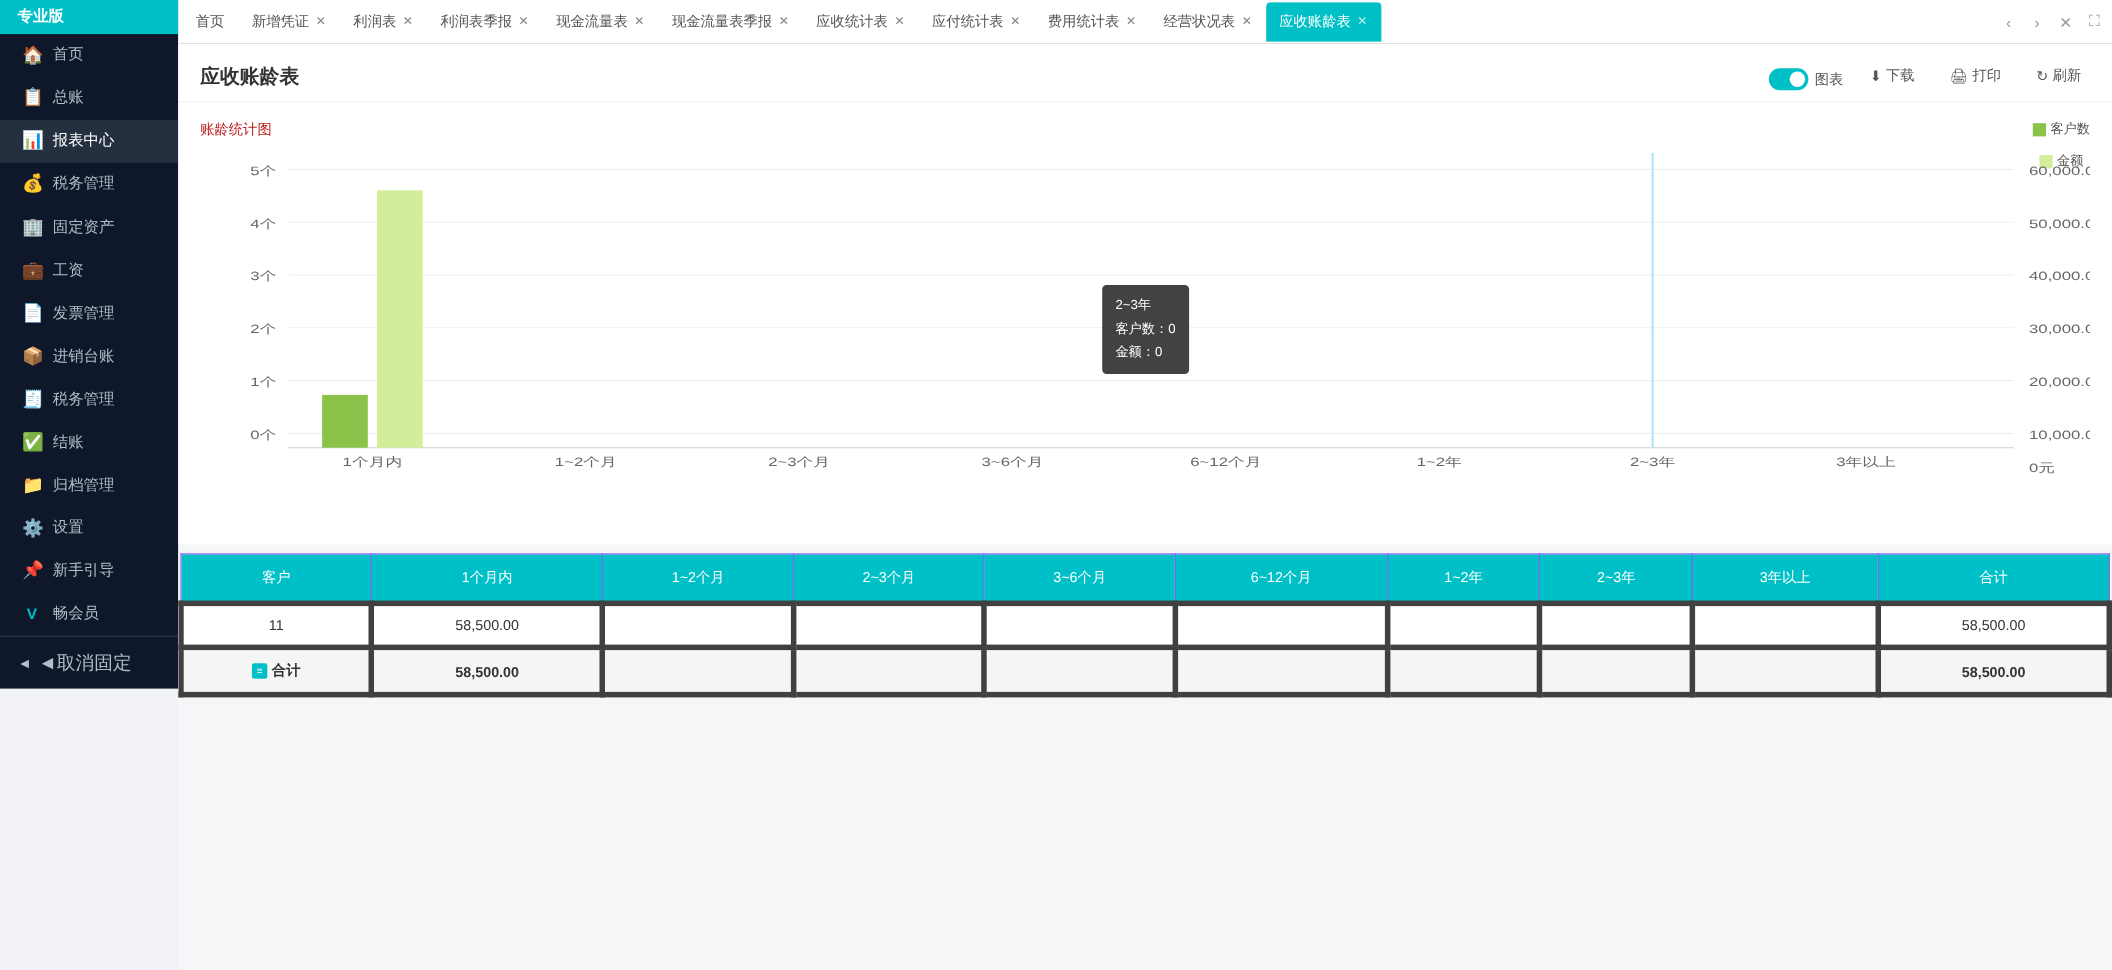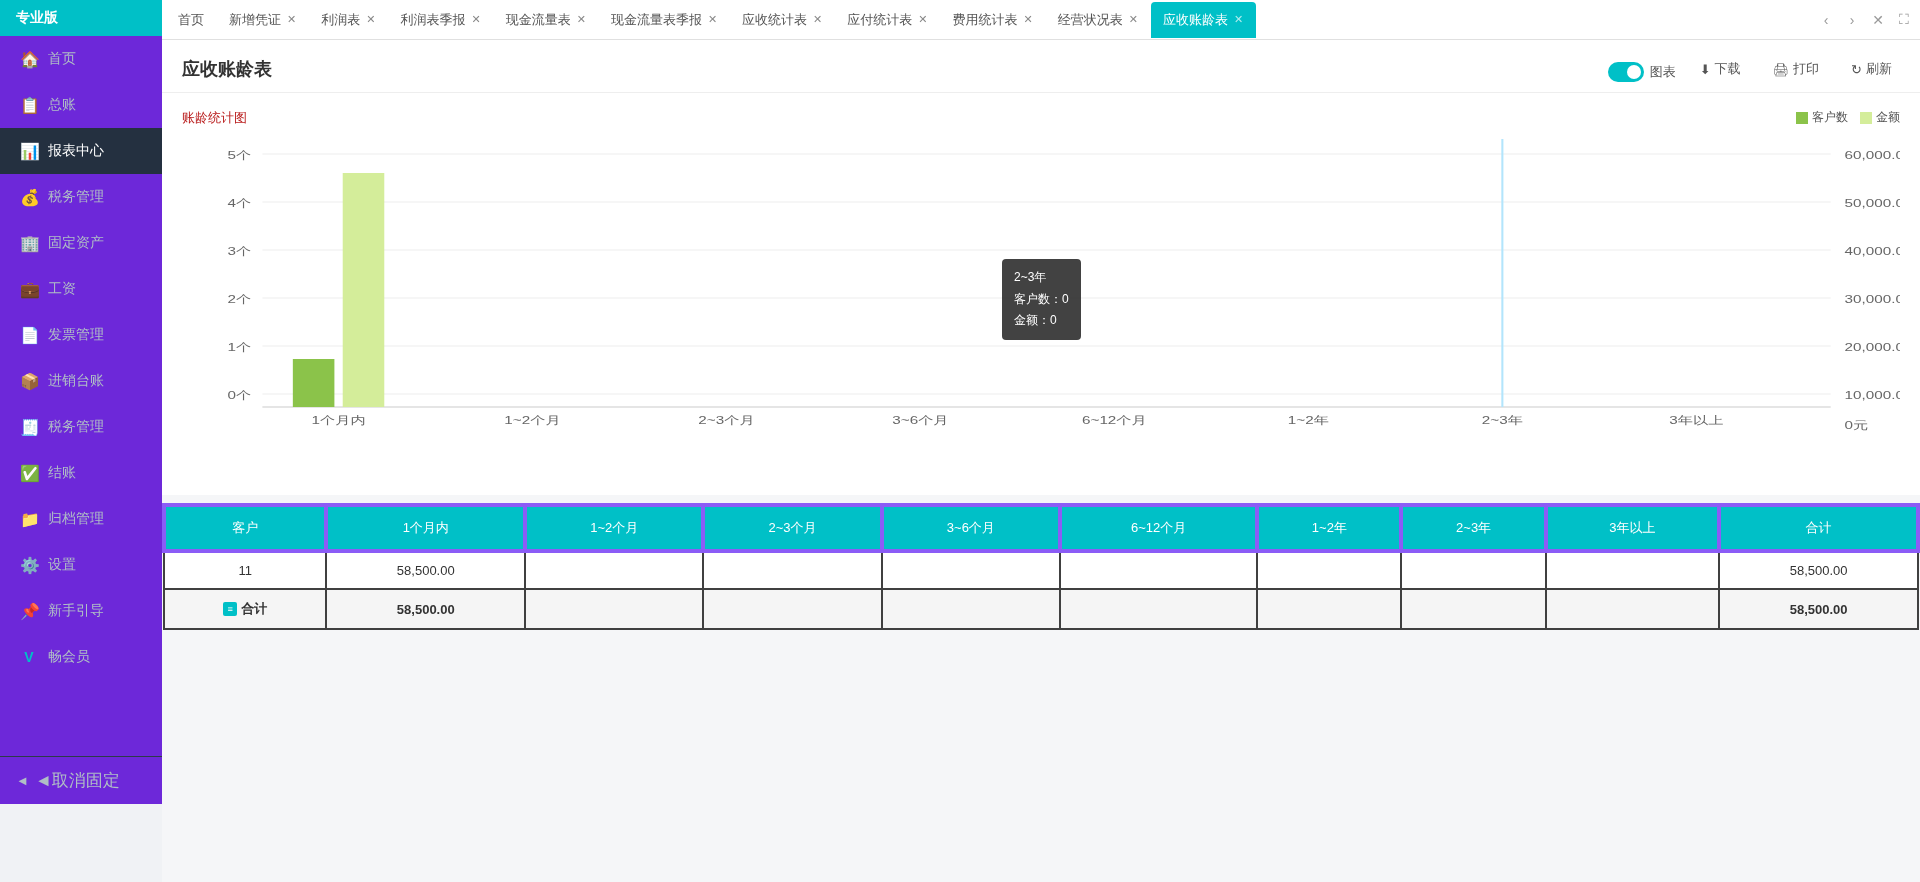--- a/index.html
+++ b/index.html
@@ -2,22 +2,22 @@
 <html><head>
   <meta charset="utf-8">
   <style>
     * { box-sizing: border-box; margin: 0; padding: 0; font-family: 'Microsoft YaHei', Arial, sans-serif; }
     body { width: 1920px; height: 882px; overflow: hidden; display: flex; background: #f0f2f5; }
 
     
     .sidebar {
       width: 162px;
       min-width: 162px;
-      background: #6d28d9;
-      height: 804px;
+      background: #0f172a;
+      height: 626px;
       display: flex;
       flex-direction: column;
       color: #fff;
     }
     .sidebar-logo {
       background: #00c0c7;
       height: 36px;
       display: flex;
       align-items: center;
       padding: 0 16px;
@@ -173,24 +173,25 @@
     .chart-title {
       font-size: 13px;
       color: #b91c1c;
       margin-bottom: 12px;
     }
     .chart-legend {
       position: absolute;
       top: 16px;
       right: 20px;
       display: flex;
-      align-items: flex-start;
+      align-items: center;
       gap: 12px;
       font-size: 12px;
       color: #555;
+      flex-direction: column;
     }
     .legend-item {
       display: flex;
       align-items: center;
       gap: 4px;
     }
     .legend-dot {
       width: 12px;
       height: 12px;
     }
@@ -210,32 +211,32 @@
       font-size: 13px;
     }
     .data-table thead tr {
       background: #00c0c7;
       color: #fff;
     }
     .data-table thead th {
       padding: 12px 8px;
       text-align: center;
       font-weight: normal;
-      border: 4px solid #8b5cf6;
+      border: 1px solid #8b5cf6;
     }
     .data-table tbody tr {
       background: #fff;
     }
     .data-table tbody tr:nth-child(even) {
       background: #f9fafb;
     }
     .data-table tbody td {
       padding: 10px 8px;
       text-align: center;
-      border: 2px solid #404040;
+      border: 5px solid #404040;
       color: #333;
     }
     .data-table .total-row td {
       font-weight: bold;
       background: #f5f5f5;
     }
     .total-label {
       display: flex;
       align-items: center;
       justify-content: center;

